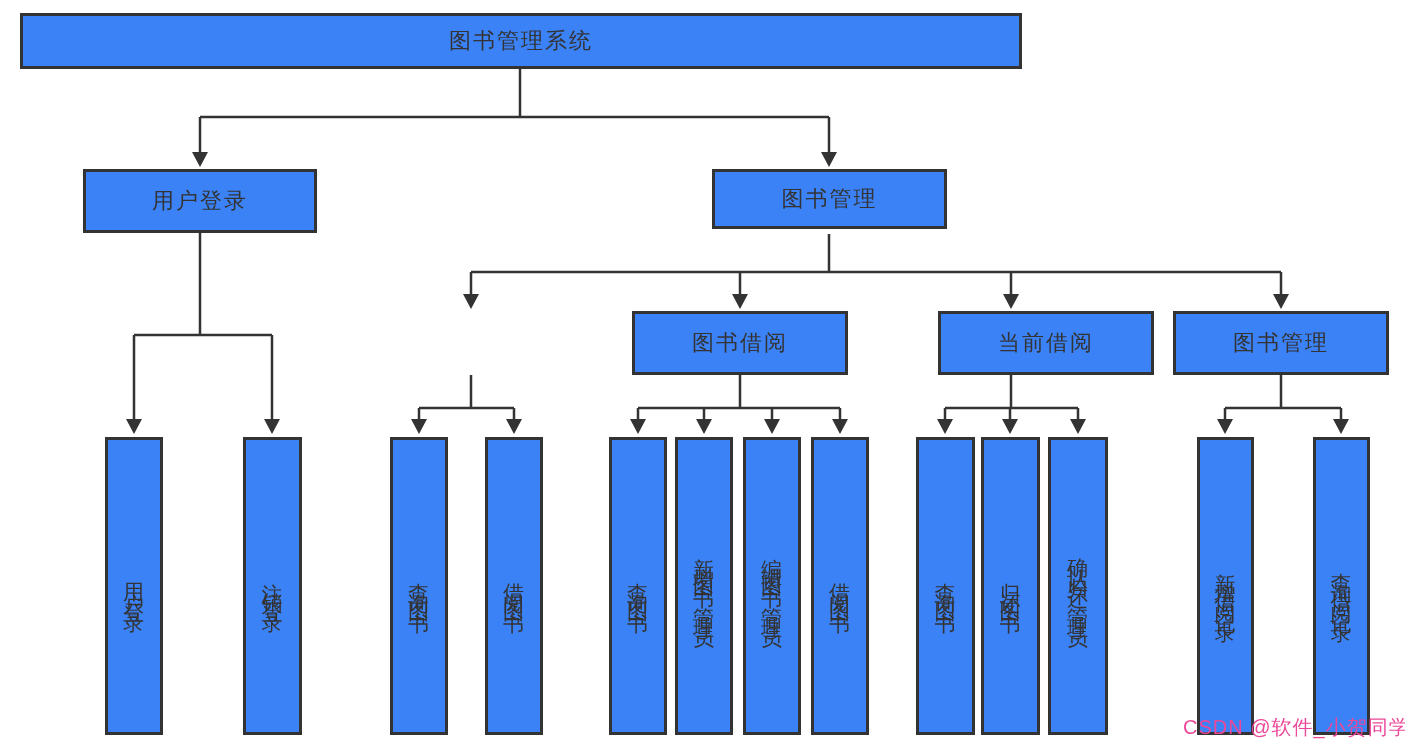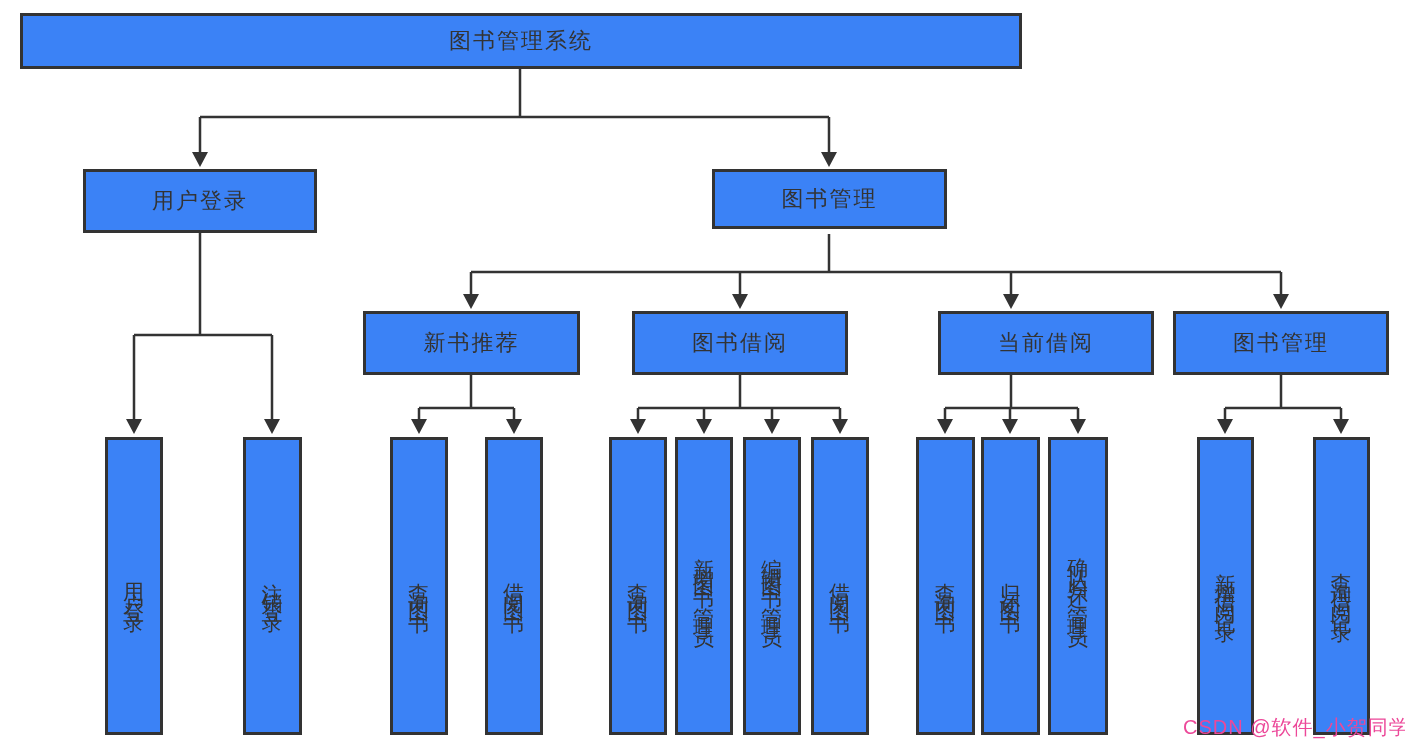--- a/index.html
+++ b/index.html
@@ -117,23 +117,20 @@
     <span class="hlabel">图书管理系统</span>
   </div>
 
   <div class="node" style="left:83px;top:169px;width:234px;height:64px">
     <span class="hlabel">用户登录</span>
   </div>
   <div class="node" style="left:712px;top:169px;width:235px;height:60px">
     <span class="hlabel">图书管理</span>
   </div>
 
-  <div class="node" style="left:363px;top:311px;width:217px;height:64px">
-    <span class="hlabel">新书推荐</span>
-  </div>
   <div class="node" style="left:632px;top:311px;width:216px;height:64px">
     <span class="hlabel">图书借阅</span>
   </div>
   <div class="node" style="left:938px;top:311px;width:216px;height:64px">
     <span class="hlabel">当前借阅</span>
   </div>
   <div class="node" style="left:1173px;top:311px;width:216px;height:64px">
     <span class="hlabel">图书管理</span>
   </div>
 

